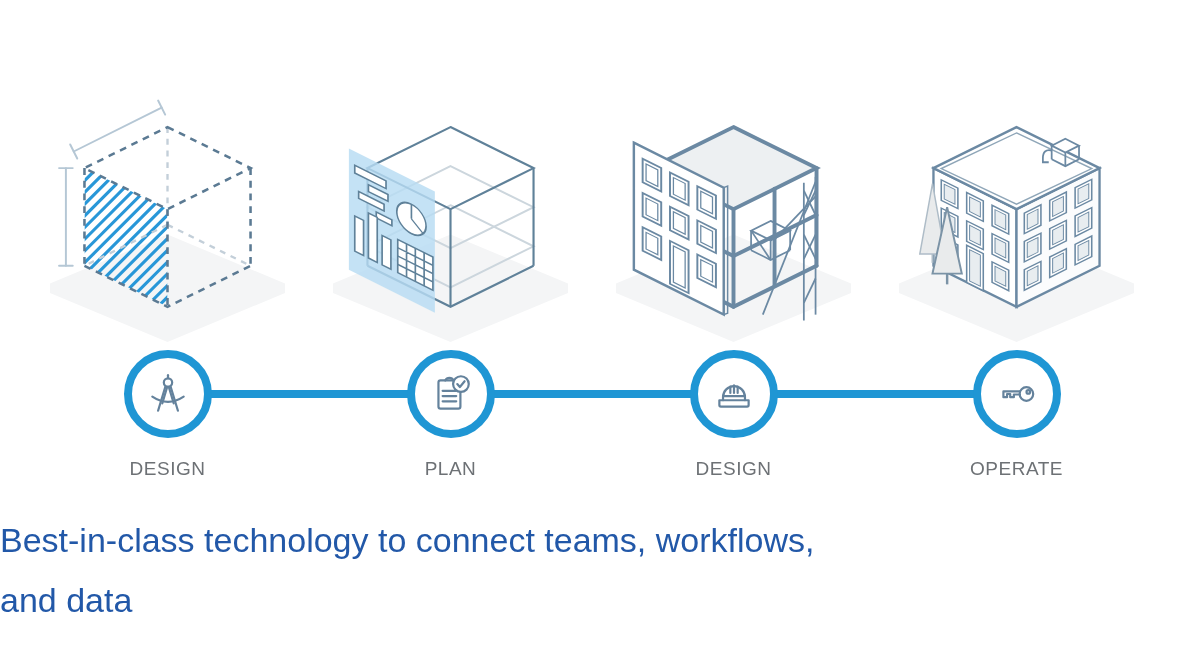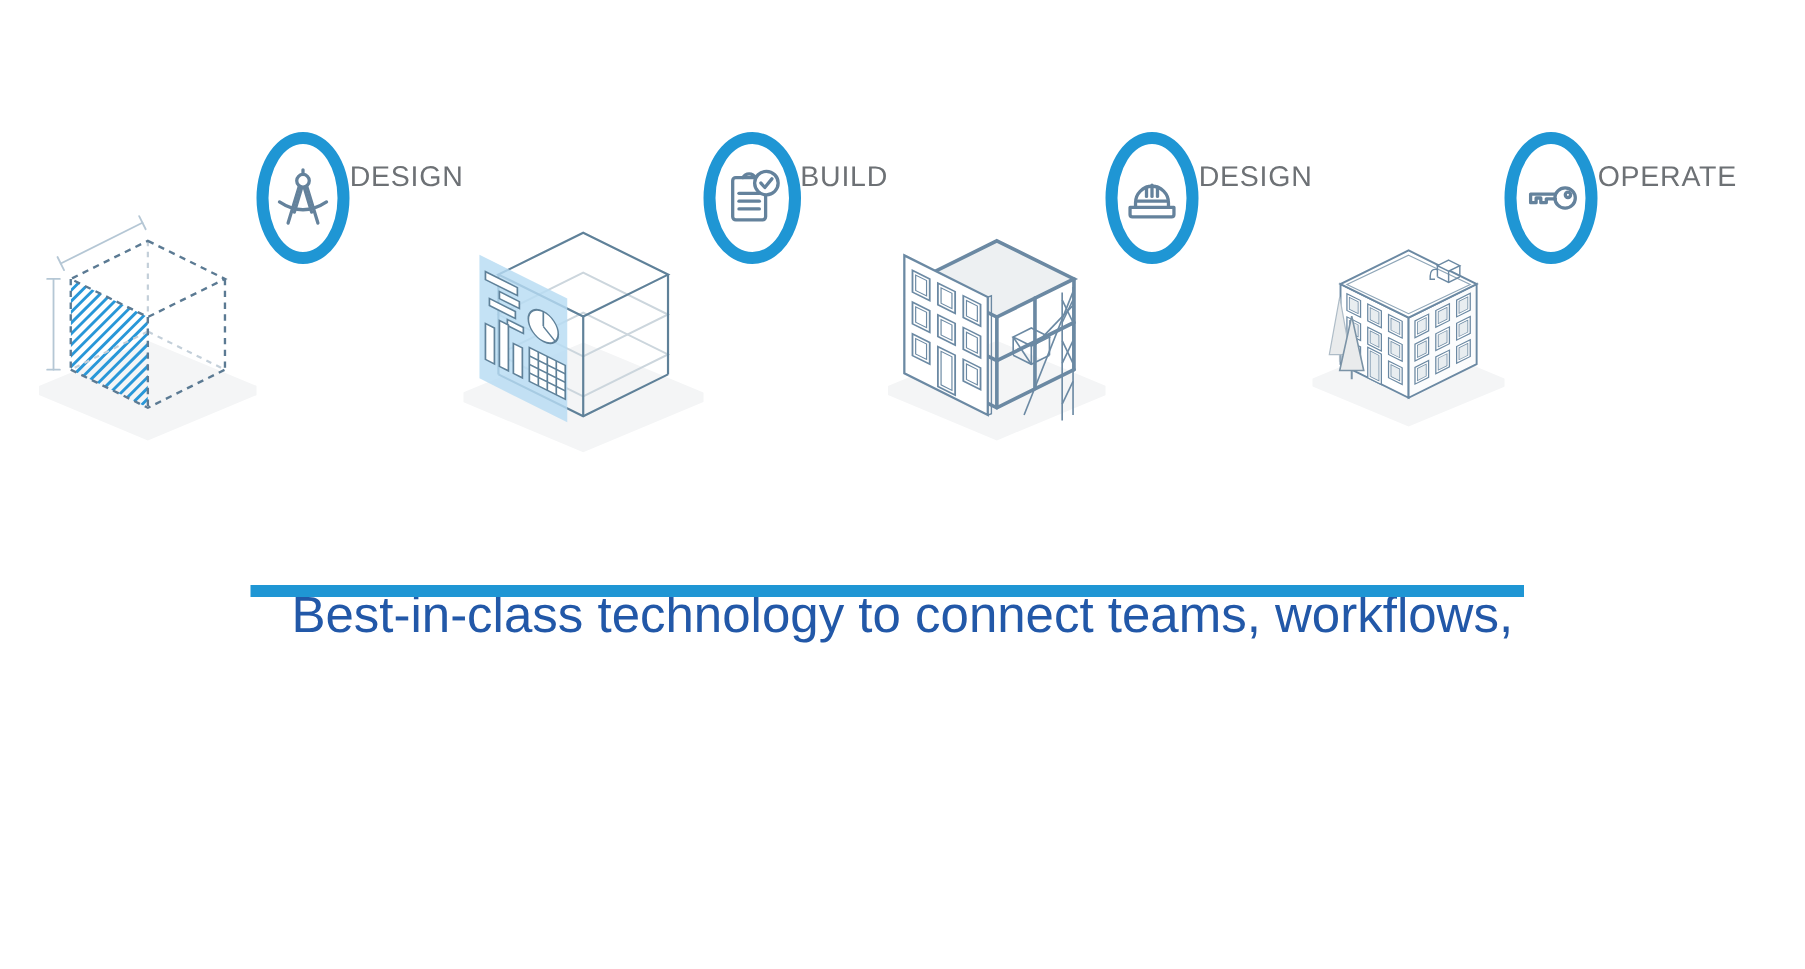--- a/index.html
+++ b/index.html
@@ -19,21 +19,22 @@
   }
   .flow{
     position:relative;
     margin:88px 0 0 26px;
     width:1132px;
     display:flex;
   }
   .stage{
     width:283px;
     display:flex;
-    flex-direction:row;
+    flex-direction:column;
+    align-items:center;
   }
   .illus{
     display:block;
     margin-bottom:8px;
   }
   .connector{
     position:absolute;
     left:141px;
     top:302px;
     width:849px;
@@ -52,21 +53,20 @@
   }
   .stage-label{
     margin-top:20px;
     font-size:19px;
     letter-spacing:0.5px;
     color:var(--label-gray);
   }
   .headline{
     margin:30px 0 0 0;
     width:1203px;
-    text-align:center;
     font-weight:400;
     font-size:34px;
     line-height:60px;
     color:var(--headline-blue);
   }
   .headline span{display:block;}
 </style>
 </head>
 <body>
 
@@ -170,21 +170,21 @@
       <svg viewBox="0 0 44 44" width="46" height="46" fill="none" stroke="#64829c" stroke-width="2.1" stroke-linecap="round" stroke-linejoin="round">
         <rect x="10" y="9" width="21" height="27" rx="2"></rect>
         <path d="M16.5,9 a4.5,4.5 0 0 1 8,0"></path>
         <line x1="14" y1="19" x2="27" y2="19"></line>
         <line x1="14" y1="24" x2="27" y2="24"></line>
         <line x1="14" y1="29" x2="27" y2="29"></line>
         <circle cx="31.5" cy="12.5" r="7.5" fill="#ffffff"></circle>
         <path d="M28,12.5 l2.5,2.8 l4.5,-5.5"></path>
       </svg>
     </div>
-    <div class="stage-label">BUILD</div>
+    <div class="stage-label">PLAN</div>
   </div>
 
   <div class="stage">
     <svg class="illus" viewBox="0 0 240 260" width="235" height="254">
       <polygon points="120,150 252,205 120,260 -12,205" fill="#f4f5f6"></polygon>
       <polygon points="120,40 205,82 120,124 35,82" fill="#edf0f2"></polygon>
       <g fill="none" stroke="#6b89a3" stroke-width="1.8">
         <line x1="192" y1="97" x2="192" y2="238"></line>
         <line x1="204" y1="91" x2="204" y2="232"></line>
         <line x1="192" y1="130" x2="204" y2="105"></line>
@@ -329,13 +329,14 @@
         <circle cx="32.8" cy="20" r="1.7"></circle>
         <path d="M24.8,19.5 H9 v5.5 h3.5 v-3 h3 v3 h3.5 v-2.5 h5.8"></path>
       </svg>
     </div>
     <div class="stage-label">OPERATE</div>
   </div>
 </div>
 
 <h1 class="headline">
   <span>Best-in-class technology to connect teams, workflows,</span>
+  <span>and data</span>
 </h1>
 
 </body></html>

